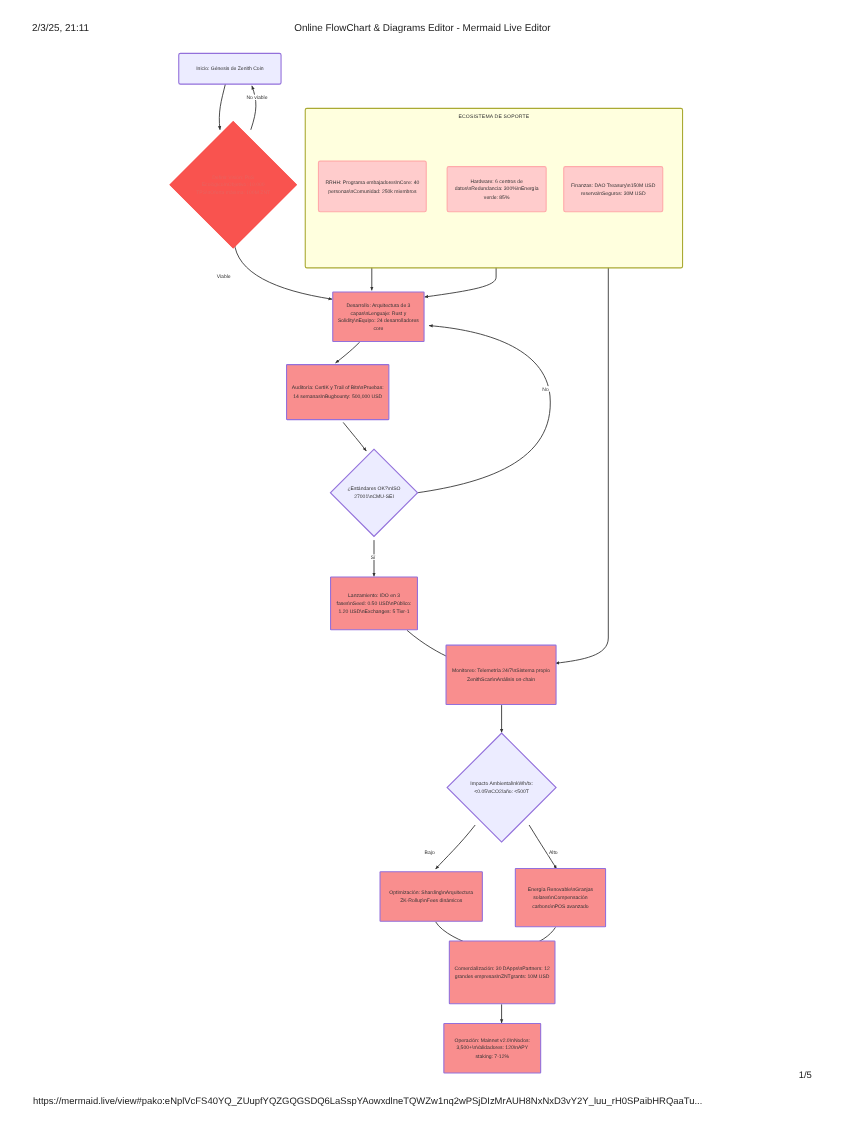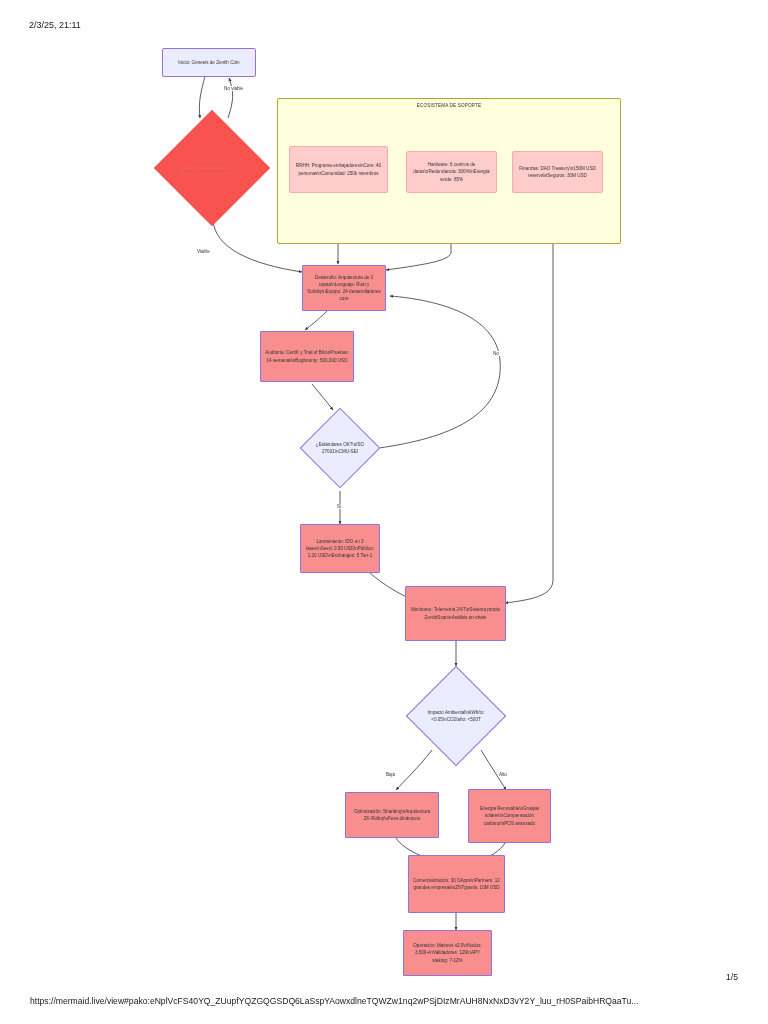--- a/index.html
+++ b/index.html
@@ -185,20 +185,21 @@
     z-index: 4;
   }
 </style>
 </head>
 <body>
 
 <div class="page">
 
   <div class="print-header">
     <span class="hdr-date">2/3/25, 21:11</span>
+    <span class="hdr-title">Online FlowChart &amp; Diagrams Editor - Mermaid Live Editor</span>
   </div>
 
   <div class="diagram">
 
     <svg class="edges" viewBox="0 0 768 1024" width="768" height="1024">
       <defs>
         <marker id="ah" markerWidth="5" markerHeight="5" refX="4.2" refY="2.5" orient="auto" markerUnits="strokeWidth">
           <path d="M0,0.6 L4.4,2.5 L0,4.4 z" fill="#333333"></path>
         </marker>
       </defs>

